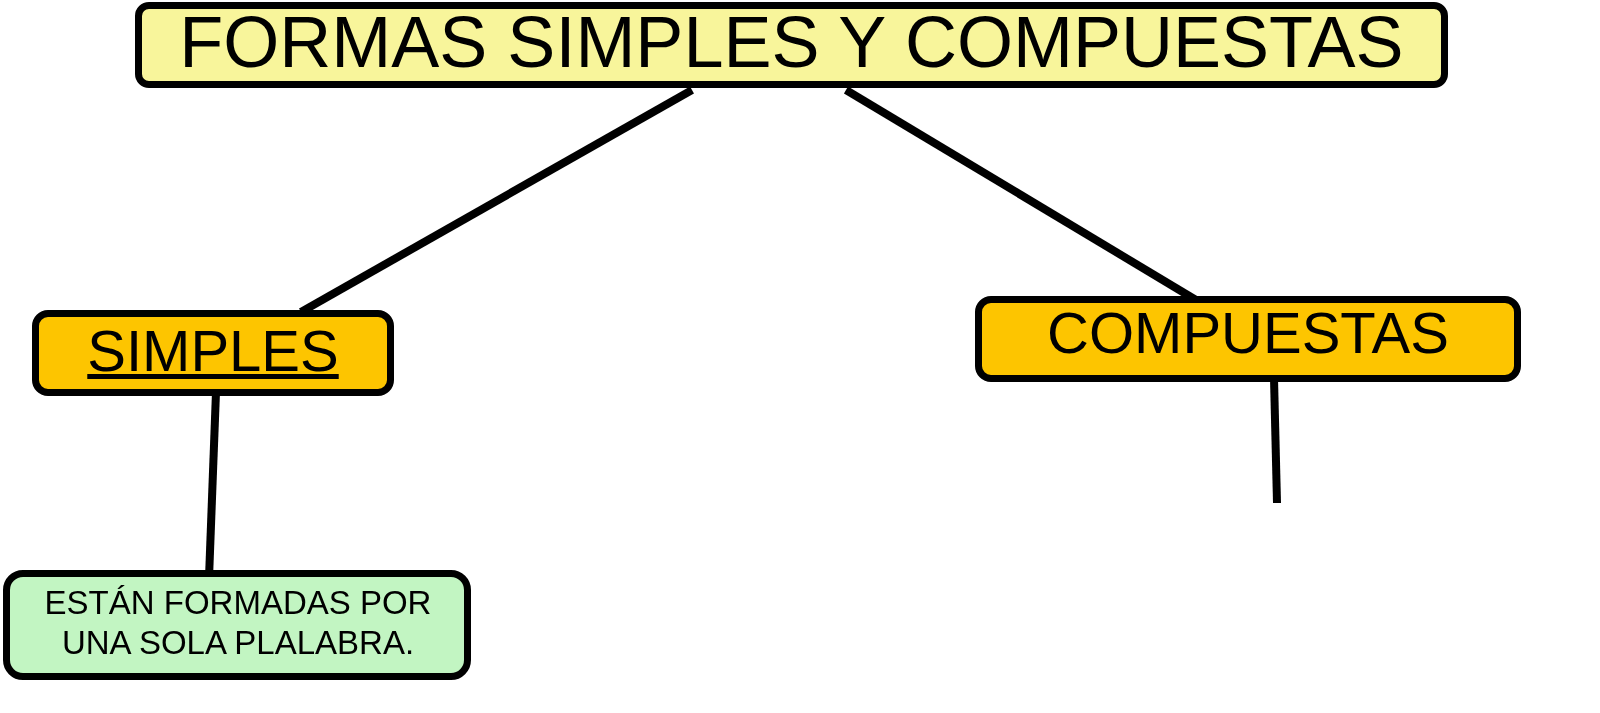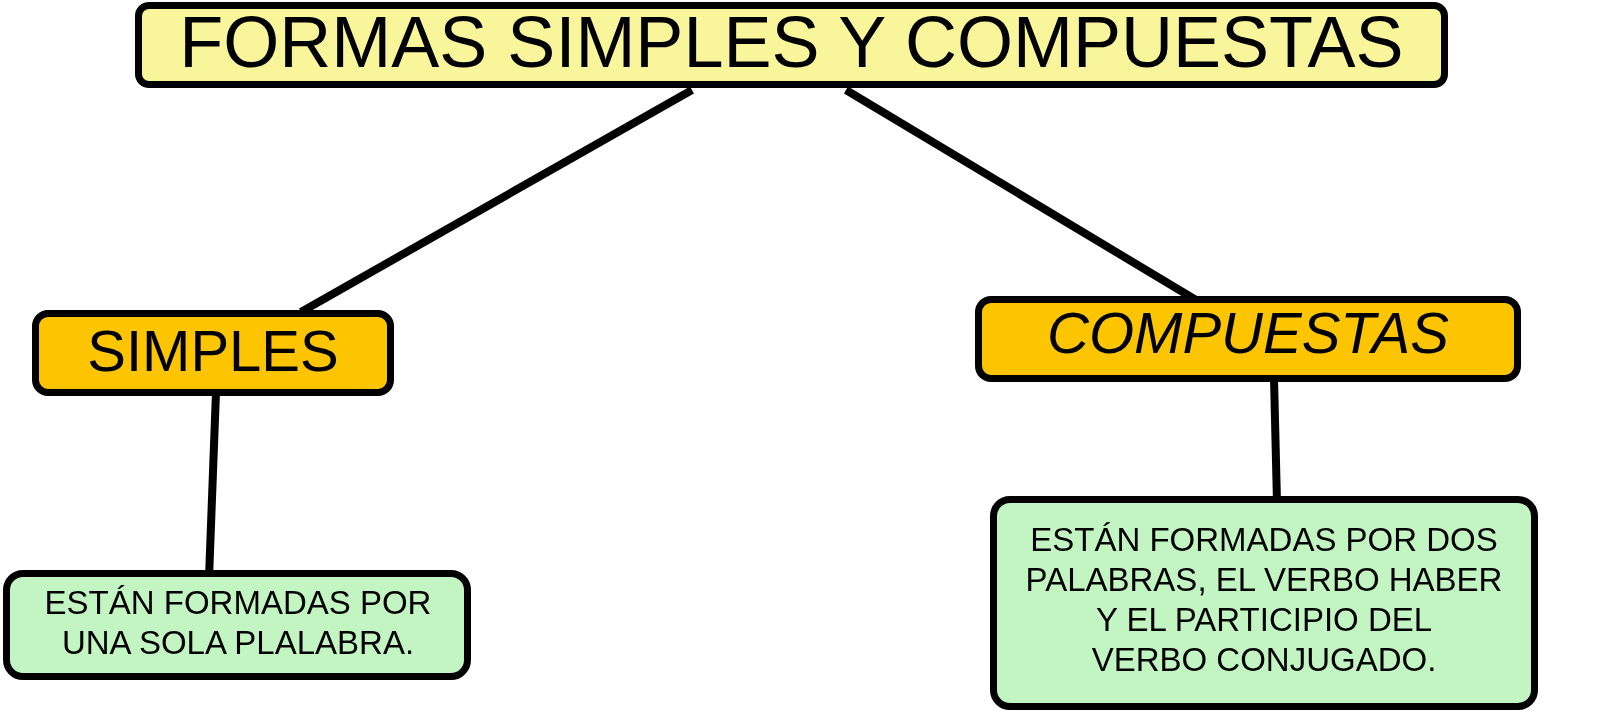--- a/index.html
+++ b/index.html
@@ -57,30 +57,30 @@
 
   
   #node-simples {
     left: 32px;
     top: 310px;
     width: 362px;
     height: 86px;
     background: #fdc500;
     font-size: 58px;
     padding-bottom: 4px;
+    text-decoration: underline;
   }
   #node-compuestas {
     left: 975px;
     top: 296px;
     width: 546px;
     height: 86px;
     background: #fdc500;
     font-size: 58px;
     padding-bottom: 12px;
-    font-style: italic;
   }
 
   
   #node-desc-simples {
     left: 3px;
     top: 570px;
     width: 468px;
     height: 110px;
     background: #c2f5c2;
     border-radius: 20px;
@@ -114,18 +114,14 @@
 
   <div class="node" id="node-title">FORMAS SIMPLES Y COMPUESTAS</div>
 
   <div class="node" id="node-simples">SIMPLES</div>
 
   <div class="node" id="node-compuestas">COMPUESTAS</div>
 
   <div class="node" id="node-desc-simples">ESTÁN FORMADAS POR
 UNA SOLA PLALABRA.</div>
 
-  <div class="node" id="node-desc-compuestas">ESTÁN FORMADAS POR DOS
-PALABRAS, EL VERBO HABER
-Y EL PARTICIPIO DEL
-VERBO CONJUGADO.</div>
 
 </div>
 
 </body></html>

